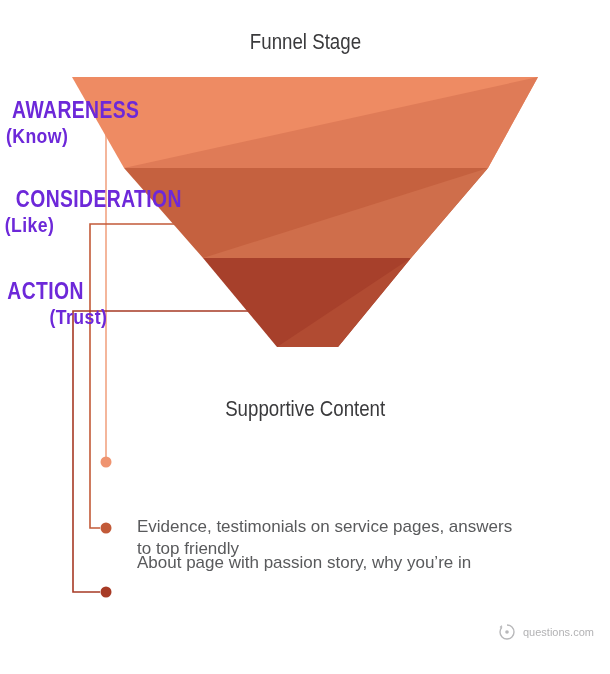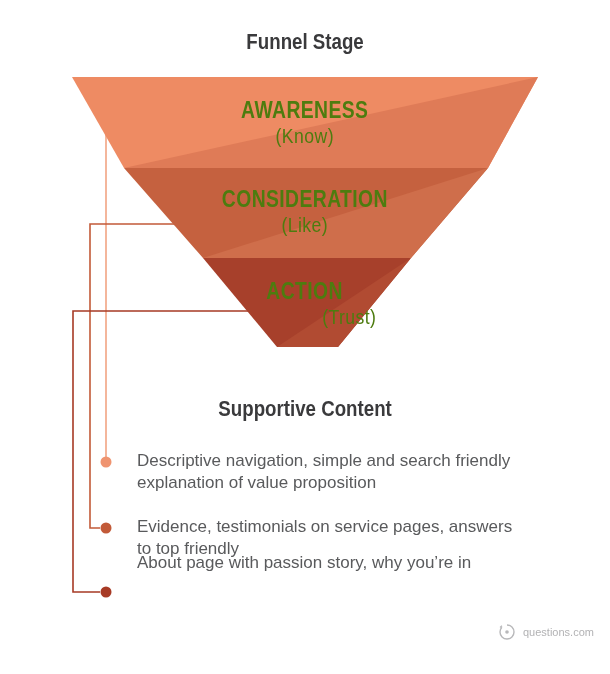--- a/index.html
+++ b/index.html
@@ -7,32 +7,32 @@
     position:relative;
     width:610px;height:674px;
     background:#ffffff;
     overflow:hidden;
     font-family:"Liberation Sans", sans-serif;
   }
   .heading{
     position:absolute;left:0;width:610px;
     text-align:center;
     color:#3a3a3c;
-    font-size:22px;font-weight:700;
+    font-size:22px;font-weight:400;
     letter-spacing:0px;
   }
   .heading .cond{display:inline-block;transform:scaleX(0.85);}
   .funnel-svg{position:absolute;left:0;top:0;}
   .stage-label{
     position:absolute;left:0;width:610px;
-    text-align:center;color:#4d7c0f;
+    text-align:left;color:#6d28d9;
   }
   .stage-label .cond{display:inline-block;transform:scaleX(0.84);letter-spacing:0.5px;}
   .stage-main{font-size:23px;font-weight:700;}
-  .stage-sub{font-size:21px;font-weight:400;}
+  .stage-sub{font-size:21px;font-weight:700;}
   .content-item{
     position:absolute;left:137px;width:420px;
     color:#595a5c;font-size:17px;line-height:22px;
   }
   .brand{
     position:absolute;
     color:#b2b2b4;font-size:11px;
   }
 </style>
 </head>
@@ -82,24 +82,20 @@
     <span class="cond">(Like)</span>
   </div>
   <div class="stage-label stage-sub" style="top:305px;padding-left:44px;">
     <span class="cond">(Trust)</span>
   </div>
 
   <div class="heading" style="top:396px;">
     <span class="cond">Supportive Content</span>
   </div>
 
-  <div class="content-item" style="top:450px;">
-    <div>Descriptive navigation, simple and search friendly</div>
-    <div>explanation of value proposition</div>
-  </div>
   <div class="content-item" style="top:516px;">
     <div>Evidence, testimonials on service pages, answers</div>
     <div>to top friendly</div>
   </div>
   <div class="content-item" style="top:552px;">
     <div>About page with passion story, why you’re in</div>
   </div>
 
   <svg width="22" height="22" viewBox="0 0 22 22" style="position:absolute;left:496px;top:621px;">
     <circle cx="11" cy="11" r="7" fill="none" stroke-width="1.4" stroke-dasharray="38 6" transform="rotate(-90 11 11)" stroke="#b8b8ba"></circle>

